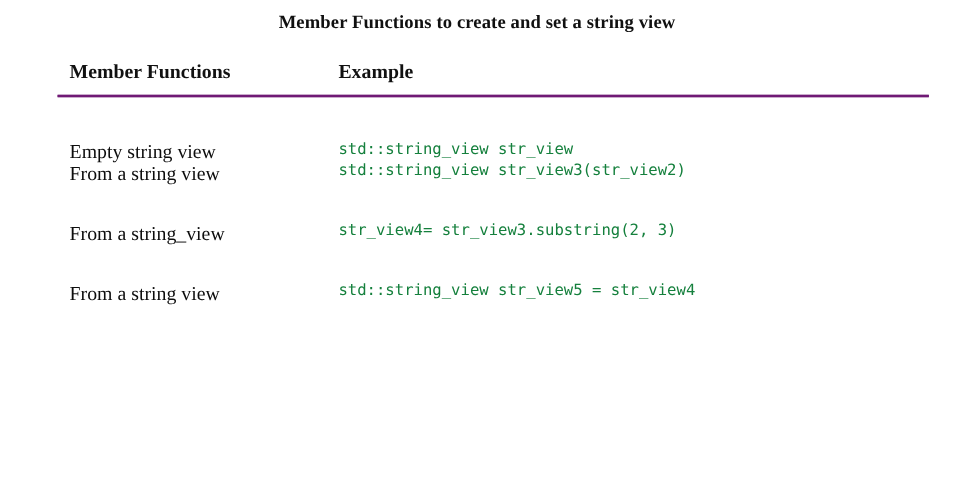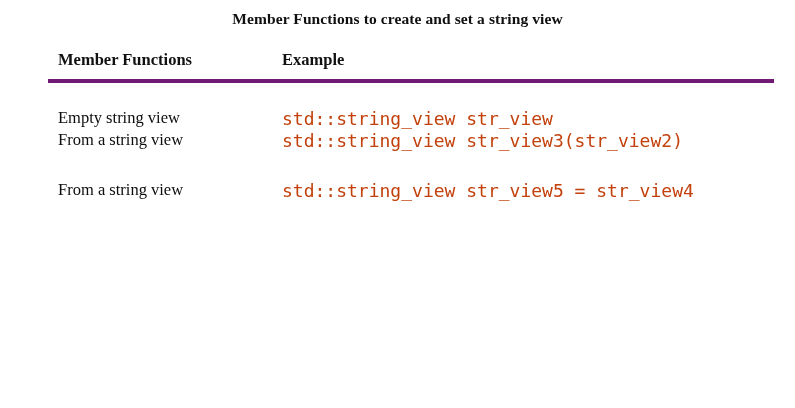--- a/index.html
+++ b/index.html
@@ -56,48 +56,48 @@
   table.data-table col.col-ex    { width: 494px; }
 
   table.data-table thead th {
     text-align: left;
     vertical-align: bottom;
     font-family: "Liberation Serif", "DejaVu Serif", serif;
     font-weight: bold;
     font-size: 16.5px;
     color: #111111;
     padding: 0 0 9px 0;
-    border-bottom: 4px solid #701a75;
+    border-bottom: 2px solid #701a75;
     white-space: nowrap;
   }
   table.data-table thead th.th-fn { padding-left: 10px; }
   table.data-table thead th.th-ex { padding-left: 2px; }
 
   table.data-table tbody td {
     vertical-align: top;
     padding: 0;
     border: none;
   }
 
   table.data-table tbody tr { height: 50px; }
-  table.data-table tbody tr:first-child td { padding-top: 26px; }
+  table.data-table tbody tr:first-child td { padding-top: 37px; }
 
   .cell-fn {
     font-family: "Liberation Serif", "DejaVu Serif", serif;
     font-size: 16.5px;
     color: #0d0d0d;
     padding-left: 10px;
     line-height: 1.1;
     white-space: nowrap;
   }
 
   .cell-ex {
     font-family: "DejaVu Sans Mono", "Liberation Mono", monospace;
-    font-size: 18px;
-    color: #c2410c;
+    font-size: 13px;
+    color: #15803d;
     padding-left: 2px;
     line-height: 1.1;
     letter-spacing: 0px;
     white-space: pre;
   }
 </style>
 </head>
 <body>
 
 <div class="page">
@@ -128,20 +128,28 @@
         <tr>
           <td>
             <div class="cell-fn">From a string view</div>
           </td>
           <td>
             <div class="cell-ex">std::string_view str_view3(str_view2)</div>
           </td>
         </tr>
         <tr>
           <td>
+            <div class="cell-fn">From a string_view</div>
+          </td>
+          <td>
+            <div class="cell-ex">str_view4= str_view3.substring(2, 3)</div>
+          </td>
+        </tr>
+        <tr>
+          <td>
             <div class="cell-fn">From a string view</div>
           </td>
           <td>
             <div class="cell-ex">std::string_view str_view5 = str_view4</div>
           </td>
         </tr>
       </tbody>
     </table>
   </div>
 

